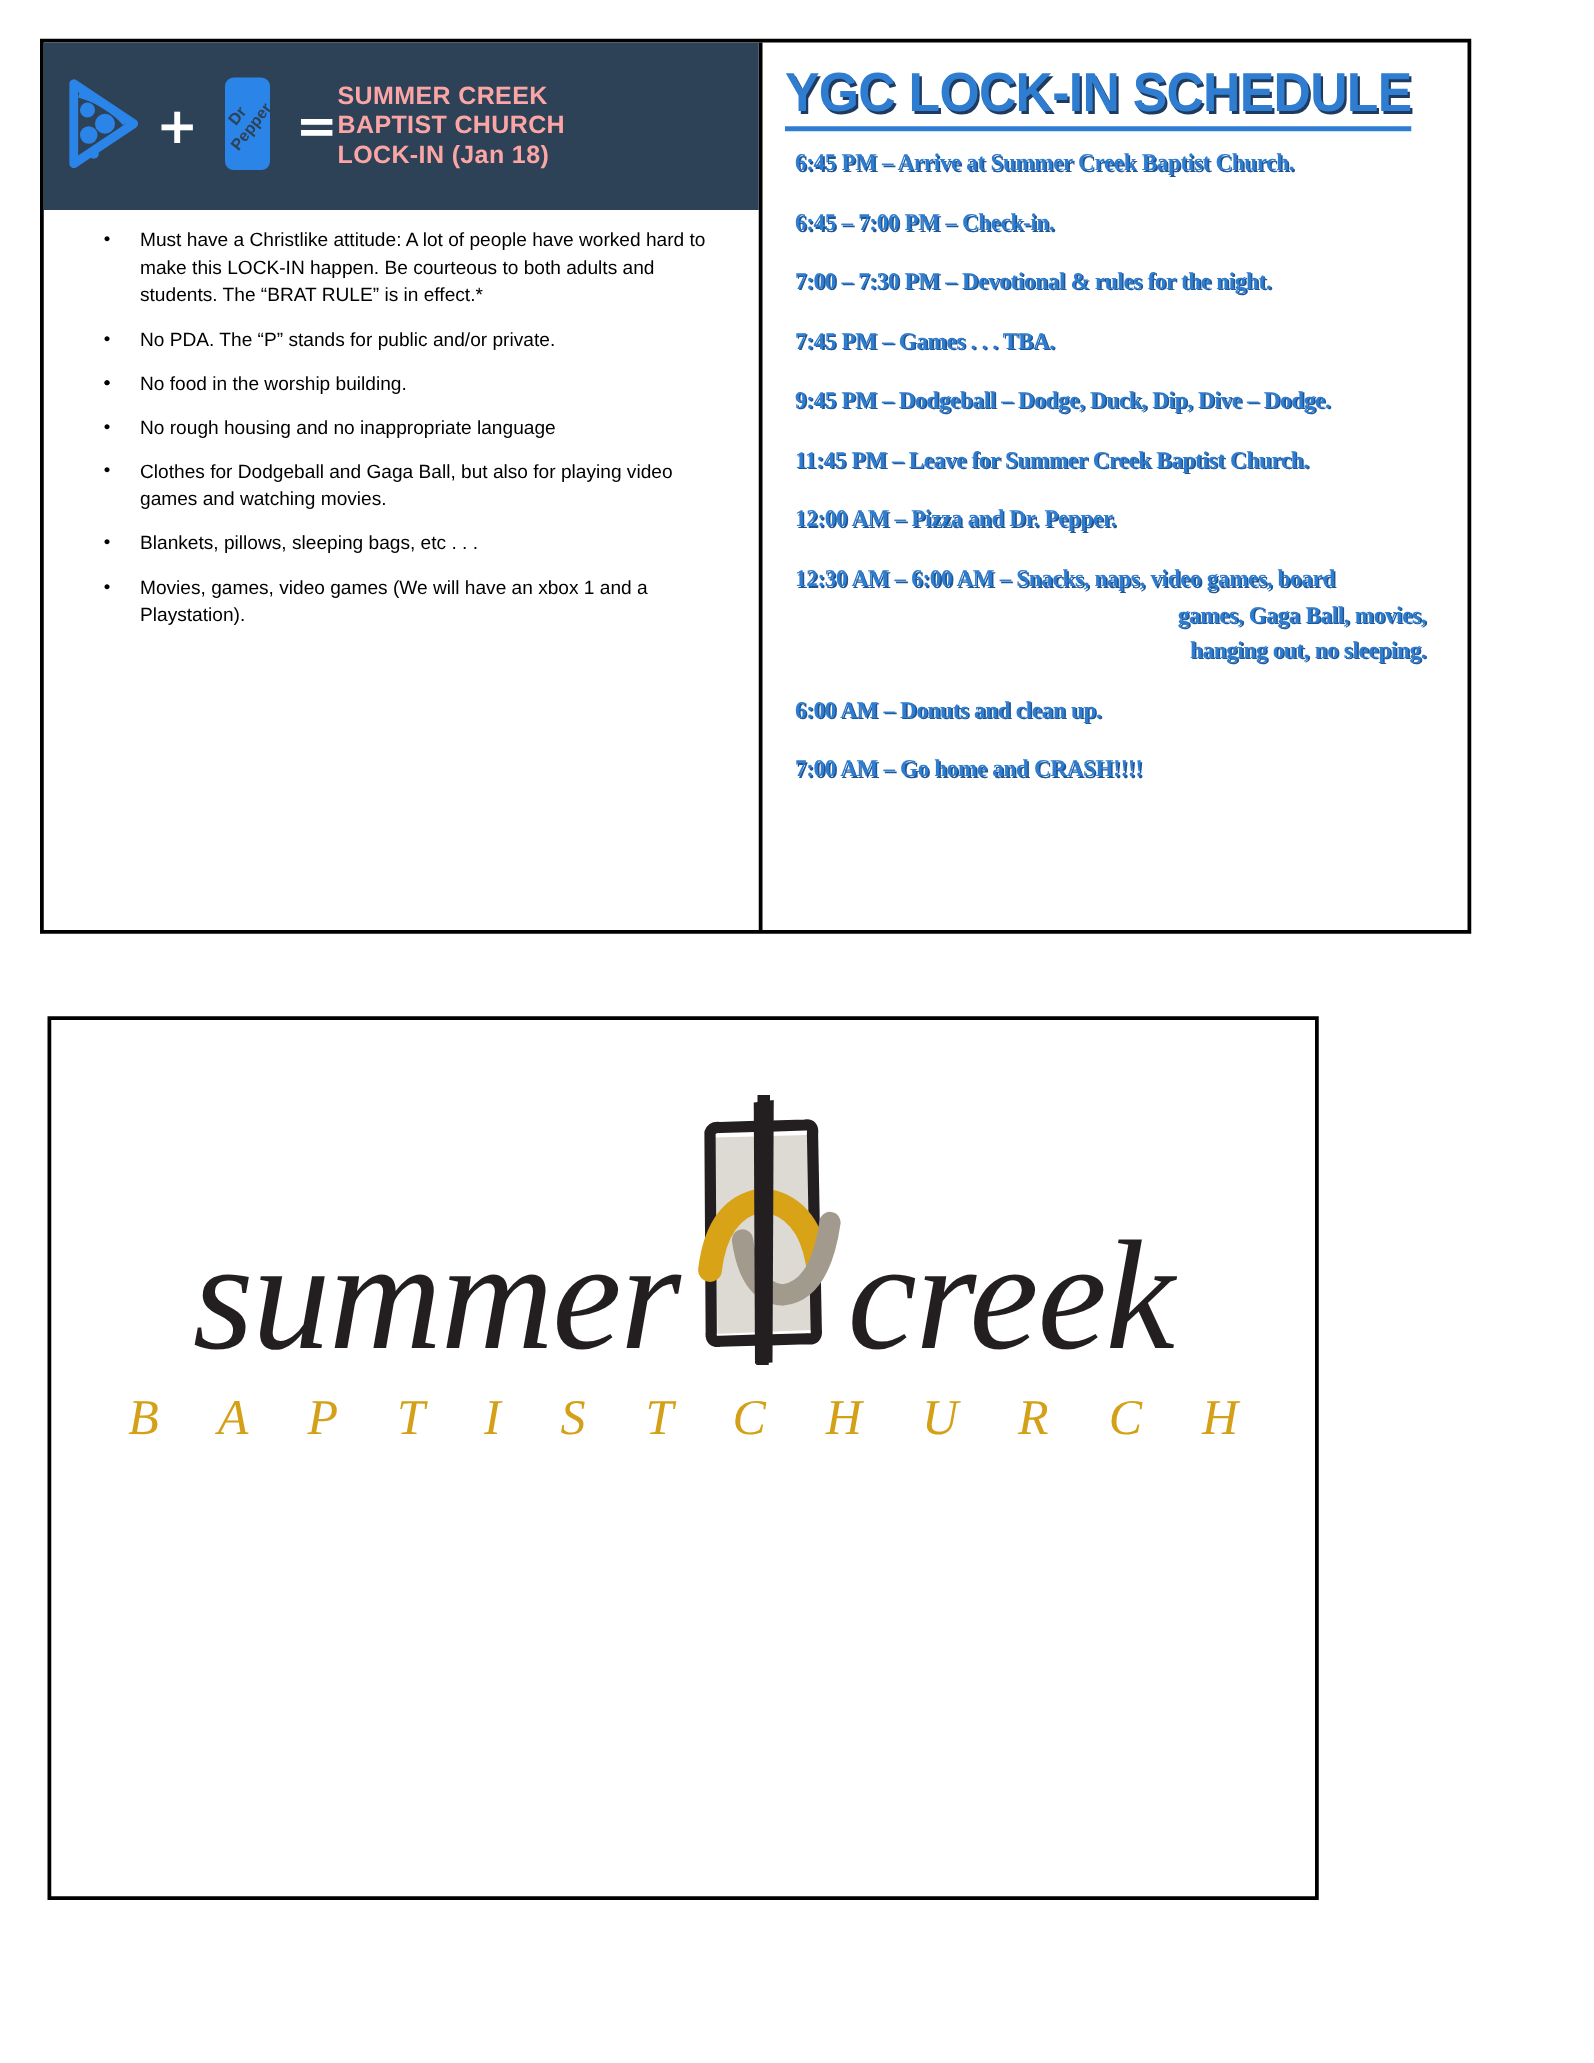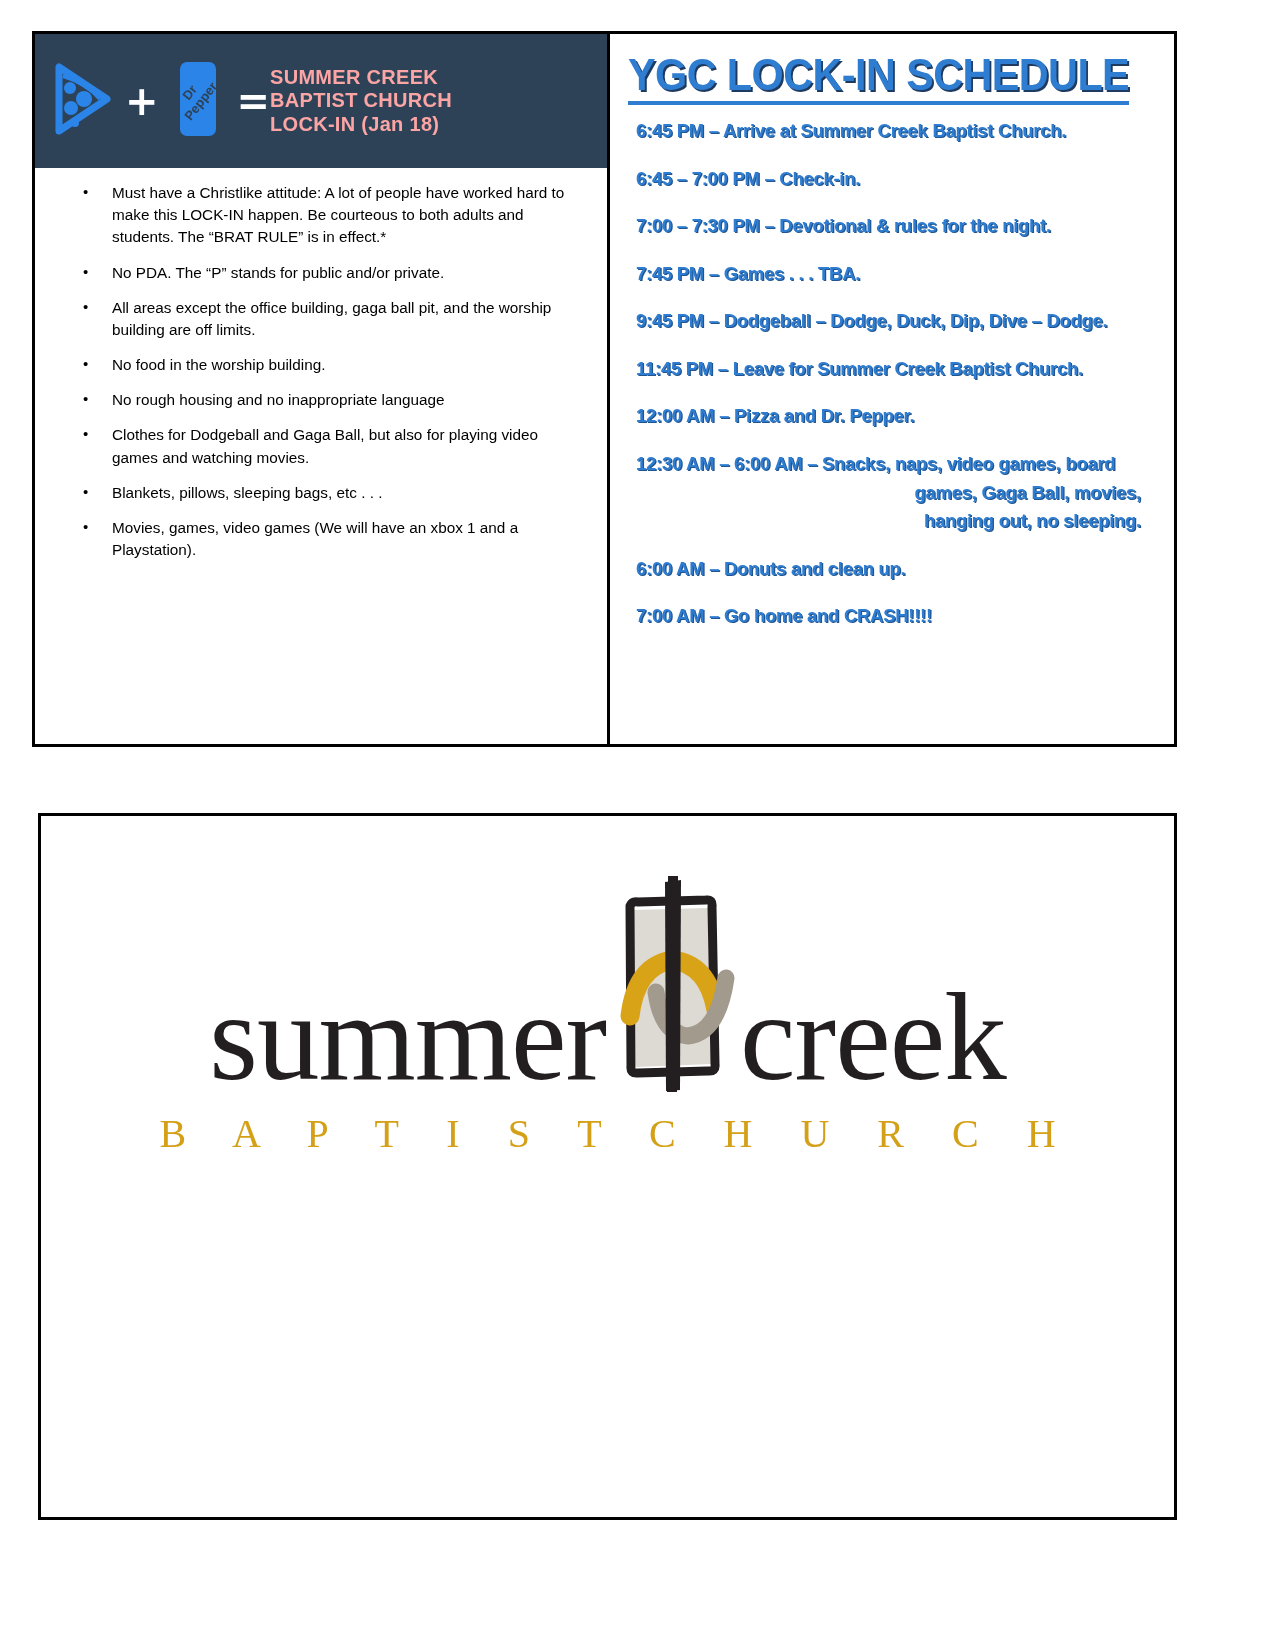--- a/index.html
+++ b/index.html
@@ -126,20 +126,21 @@
     border-bottom: 4px solid #2f7dd1;
     display: inline-block;
     padding-bottom: 1px;
     margin: 2px 0 14px 4px;
     white-space: nowrap;
   }
   .sched-list {
     margin: 0;
     padding: 0 0 0 12px;
     list-style: none;
+    font-family: Liberation Serif, serif;
   }
   .sched-list li {
     color: #2f7dd1;
     font-weight: bold;
     font-size: 19.2px;
     line-height: 1.28;
     margin-bottom: 23px;
     text-shadow: 1.3px 1.3px 0 #21558f;
     letter-spacing: -0.25px;
     white-space: nowrap;
@@ -155,25 +156,26 @@
     padding-right: 4px;
     margin-top: 4px;
     white-space: nowrap;
   }
 
   
   .logo-box {
     position: absolute;
     left: 38px;
     top: 813px;
-    width: 1139px;
+    width: 1017px;
     height: 707px;
     border: 3px solid #000000;
     box-sizing: border-box;
     background: #ffffff;
+    font-style: italic;
   }
   .logo-wrap {
     position: relative;
     width: 100%;
     padding-top: 72px;
     text-align: center;
   }
   .logo-row {
     display: flex;
     align-items: flex-end;
@@ -256,21 +258,21 @@
         <div>LOCK-IN (Jan 18)</div>
       </div>
     </div>
 
     <div class="left-body">
 
 
       <ul class="rules">
         <li><span class="bullet">•</span><span>Must have a Christlike attitude:  A lot of people have worked hard to make this LOCK-IN happen.  Be courteous to both adults and students.  The “BRAT RULE” is in effect.*</span></li>
         <li><span class="bullet">•</span><span>No PDA.  The “P” stands for public and/or private.</span></li>
-        <li><span class="bullet">•</span><span>All areas except the office building, gaga ball pit, and the worship building are off limits.</span></li>
+        <li><span class="bullet">•</span></li>
         <li><span class="bullet">•</span><span>No food in the worship building.</span></li>
         <li><span class="bullet">•</span><span>No rough housing and no inappropriate language</span></li>
       </ul>
 
 
       <ul class="rules">
         <li><span class="bullet">•</span><span>Clothes for Dodgeball and Gaga Ball, but also for playing video games and watching movies.</span></li>
         <li><span class="bullet">•</span><span>Blankets, pillows, sleeping bags, etc . . .</span></li>
         <li><span class="bullet">•</span><span>Movies, games, video games (We will have an xbox 1 and a Playstation).</span></li>
       </ul>

